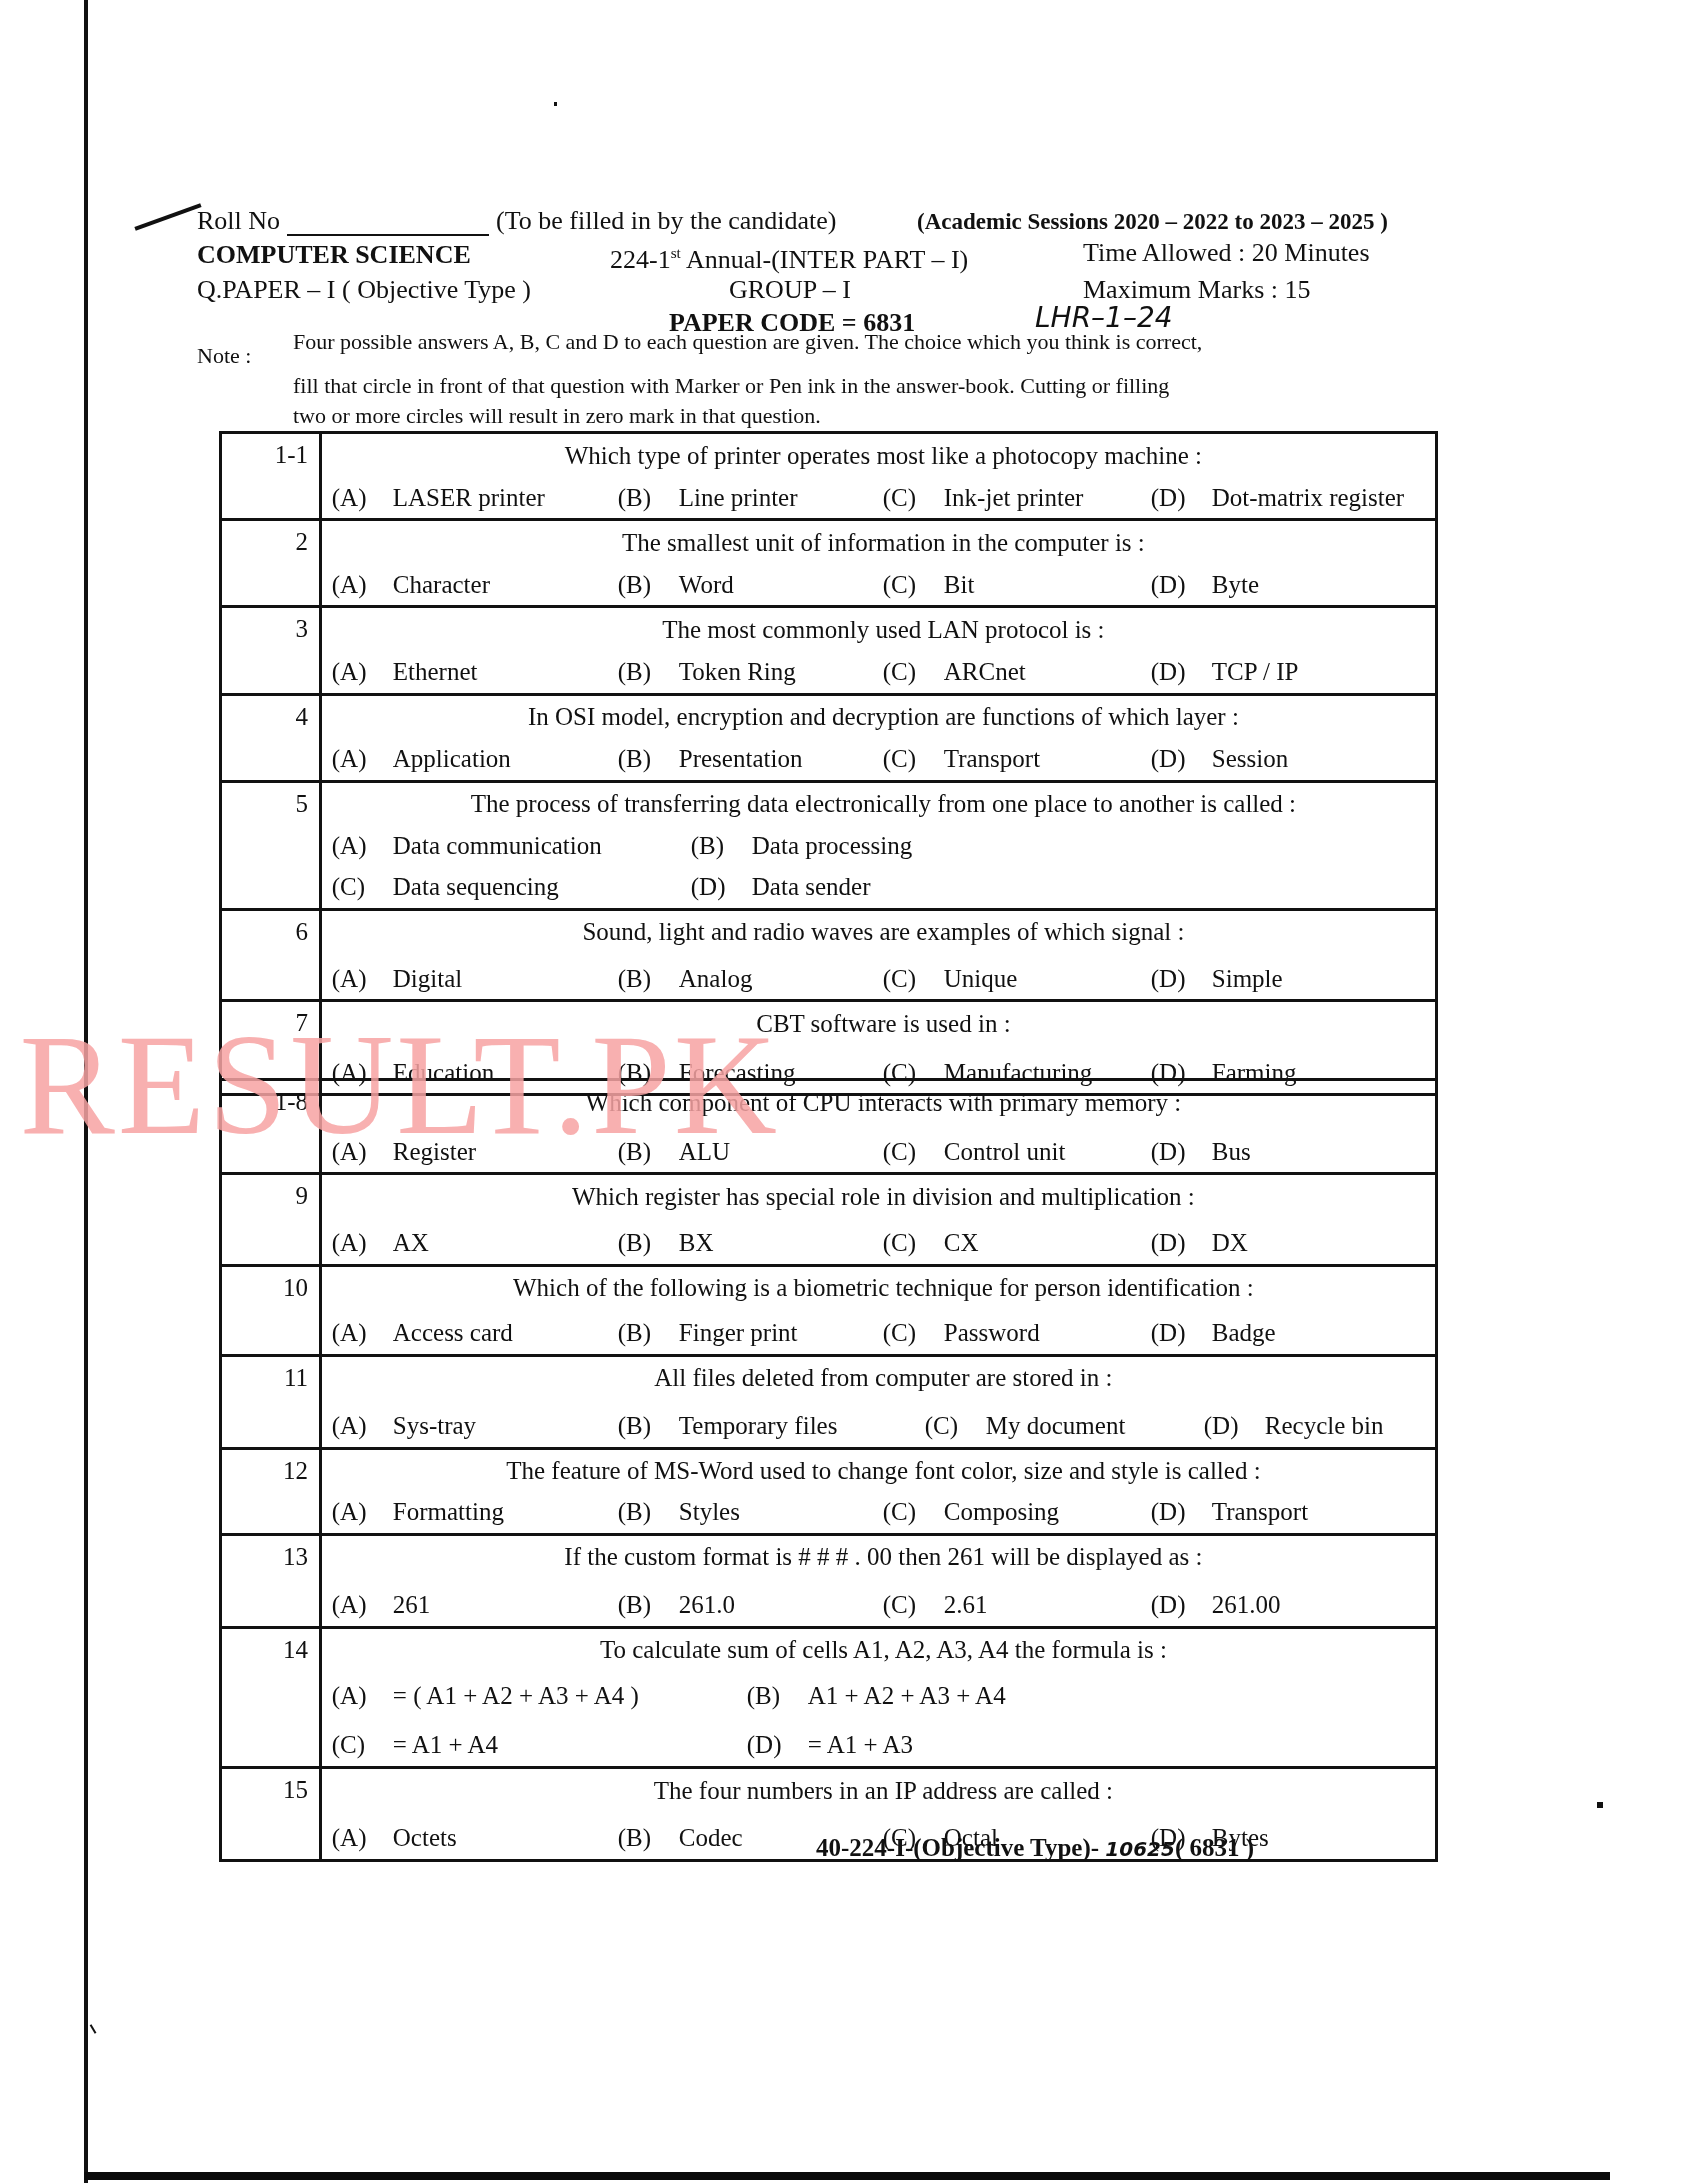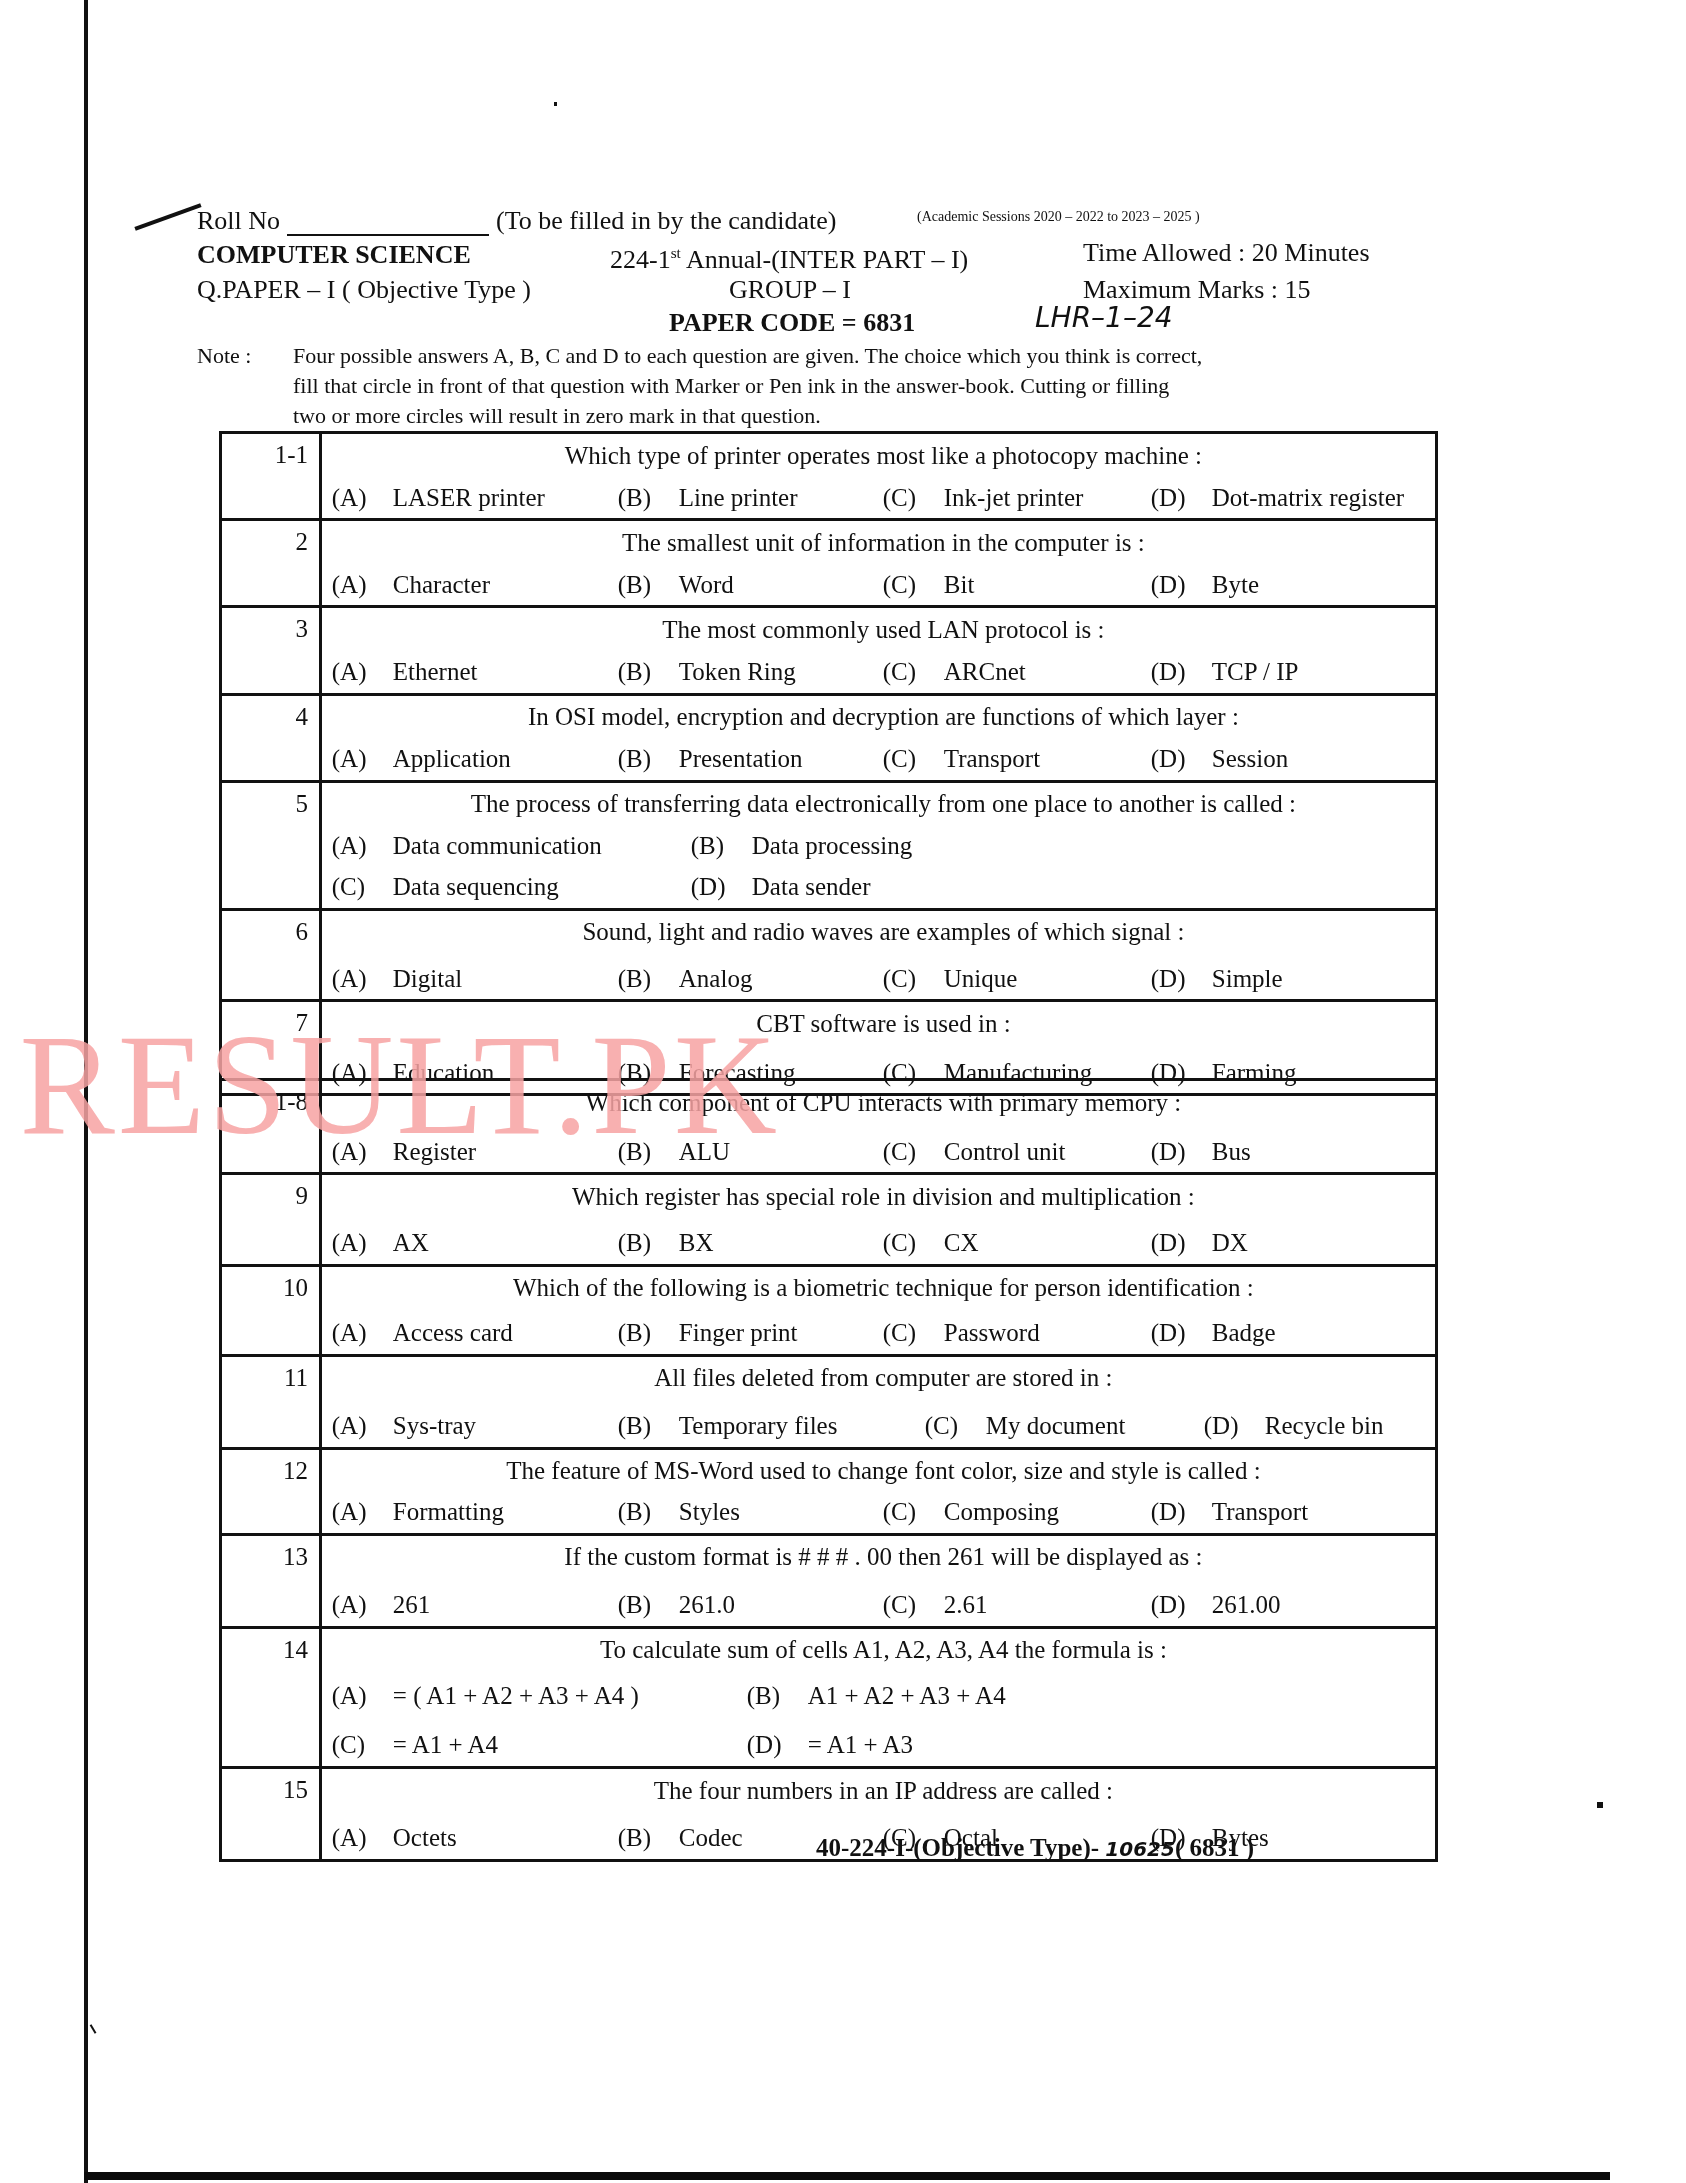--- a/index.html
+++ b/index.html
@@ -3,21 +3,21 @@
 <meta charset="utf-8">
 <style>
   html, body { margin:0; padding:0; background:#ffffff; }
   body { width:1687px; height:2183px; position:relative; overflow:hidden;
          font-family:"Liberation Serif","DejaVu Serif",serif; color:#111; }
   .page-rule-left { position:absolute; left:84px; top:0; width:3.5px; height:2183px; background:#111; }
   .page-rule-bottom { position:absolute; left:84px; top:2172px; width:1526px; height:8.4px; background:#0a0a0a; }
   .abs { position:absolute; white-space:nowrap; }
   .hdr { font-size:26px; line-height:31px; }
   .bold { font-weight:bold; }
-  .small-bold { font-size:14px; font-weight:normal; }
+  .small-bold { font-size:23px; font-weight:bold; }
   .roll-line { display:inline-block; width:202px; border-bottom:2.1px solid #111; margin:0 7px; vertical-align:bottom; height:21px; }
   .tick-mark { position:absolute; left:135px; top:227px; width:70px; height:3.5px; background:#111; transform:rotate(-20deg); transform-origin:left center; }
   .handwritten { font-family:"DejaVu Sans",sans-serif; font-style:italic; font-size:28px; }
   .note { font-size:22px; line-height:30px; }
   sup { font-size:15.3px; }
 
   table.q-table { position:absolute; left:219px; width:1219px; border-collapse:collapse; table-layout:fixed; }
   table.q-table td { border:3.5px solid #111; vertical-align:top; padding:0; }
   td.qnum { width:86px; text-align:right; padding-right:11px !important; font-size:25px; padding-top:7px !important; }
   td.qbody { padding-left:9.8px !important; }
@@ -56,21 +56,21 @@
 <div class="abs hdr" style="left:1083px;top:237px;">Time Allowed  :  20 Minutes</div>
 
 <div class="abs hdr" style="left:197px;top:274px;">Q.PAPER – I ( Objective Type )</div>
 <div class="abs hdr" style="left:729px;top:274px;">GROUP – I</div>
 <div class="abs hdr" style="left:1083px;top:274px;">Maximum Marks  :  15</div>
 
 <div class="abs hdr bold" style="left:669px;top:307px;">PAPER CODE  =  6831</div>
 <div class="abs handwritten" style="left:1035px;top:301px;">LHR–1–24</div>
 
 <div class="abs note" style="left:197px;top:341px;">Note  :</div>
-<div class="abs note" style="left:293px;top:341px;">Four possible answers A, B, C and D to each question are given.  The choice which you think is correct,</div>
+<div class="abs note" style="left:293px;top:327px;">Four possible answers A, B, C and D to each question are given.  The choice which you think is correct,</div>
 <div class="abs note" style="left:293px;top:371px;">fill  that  circle  in front of that question with Marker  or  Pen ink in the answer-book.   Cutting or filling</div>
 <div class="abs note" style="left:293px;top:401px;">two or more circles will result in  zero mark in that question.</div>
 
 <table class="q-table" style="top:431px;">
   <tbody>
       <tr style="height:86px;">
     <td class="qnum">1-1</td>
     <td class="qbody">
       <div class="qtext">Which type of printer operates most like a photocopy machine  :</div>
       <div class="opt-gap"></div>

